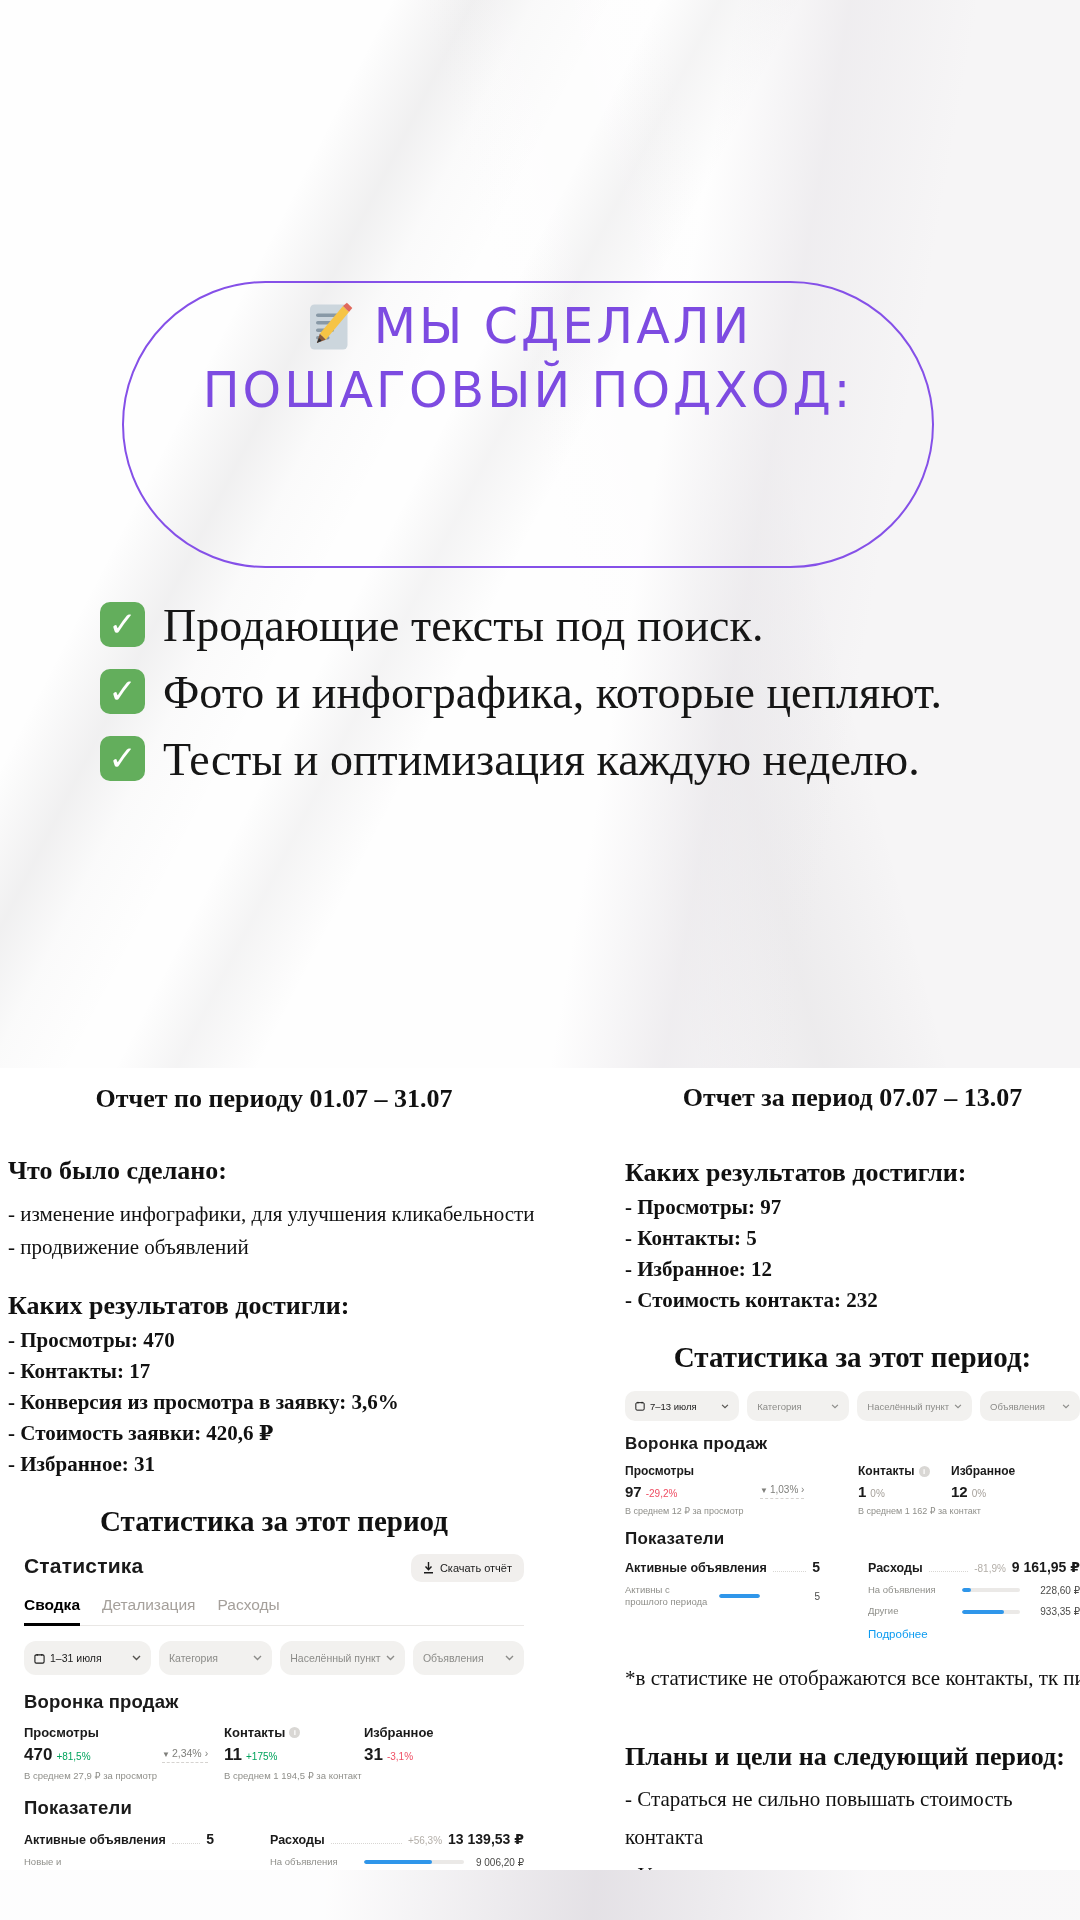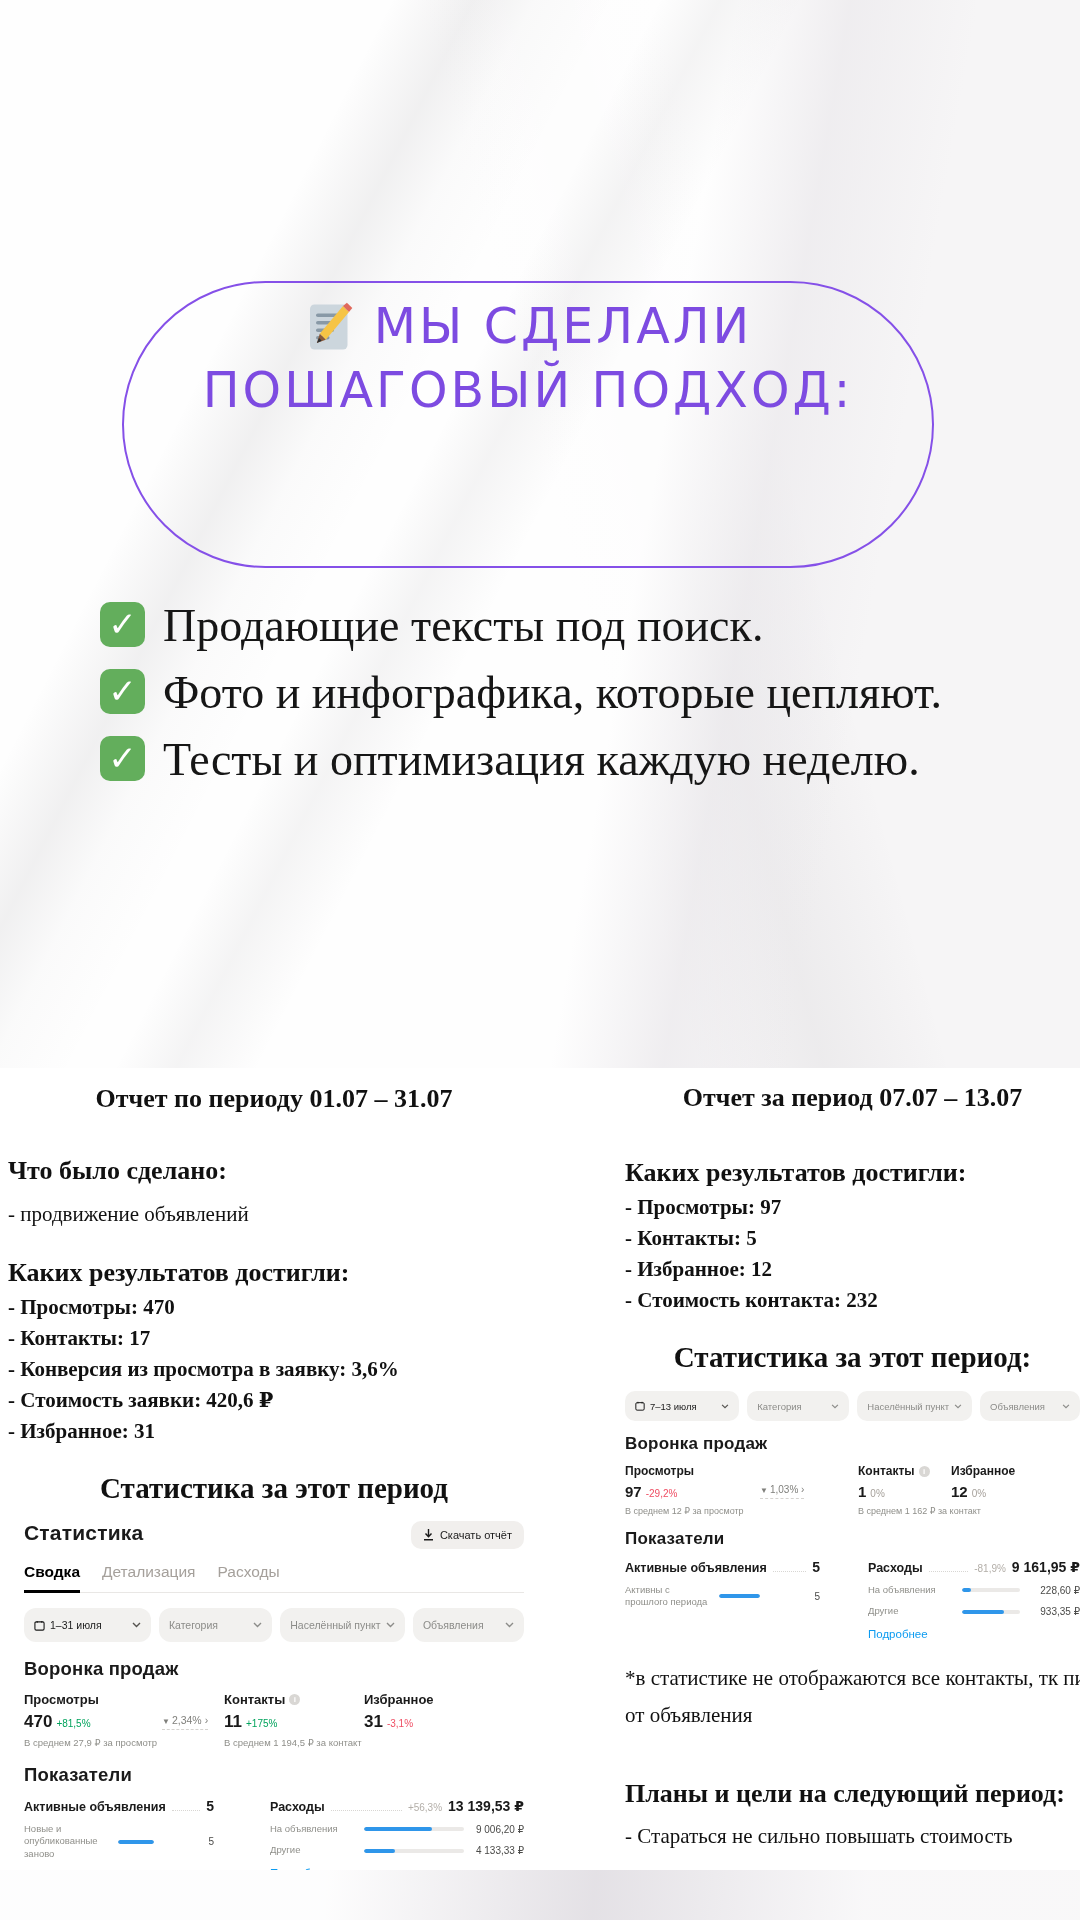--- a/index.html
+++ b/index.html
@@ -139,20 +139,21 @@
   <p class="check-line"><span class="check-icon"></span><span>Фото и инфографика, которые цепляют.</span></p>
   <p class="check-line"><span class="check-icon"></span><span>Тесты и оптимизация каждую неделю.</span></p>
 </div>
 
 <div class="report">
 
   <div class="left-col">
     <p class="rep-title">Отчет по периоду 01.07 – 31.07</p>
     <p class="rep-h2">Что было сделано:</p>
     <div class="done-list">
+      <p class="rep-item">- изменение инфографики, для улучшения кликабельности</p>
       <p class="rep-item">- продвижение объявлений</p>
     </div>
     <p class="rep-h2 h-results">Каких результатов достигли:</p>
     <div class="res-list">
       <p class="rep-item">- Просмотры: 470</p>
       <p class="rep-item">- Контакты: 17</p>
       <p class="rep-item">- Конверсия из просмотра в заявку: 3,6%</p>
       <p class="rep-item">- Стоимость заявки: 420,6 ₽</p>
       <p class="rep-item">- Избранное: 31</p>
     </div>
@@ -367,21 +368,20 @@
               </span>
             <span class="sub-val">933,35 ₽</span>
           </div>
           <div class="more">Подробнее</div>
         </div>
       </div>
     </div>
 
     <div class="note">
       <div class="note-l1">*в статистике не отображаются все контакты, тк писали н</div>
-      <div>от объявления</div>
     </div>
     <p class="rep-h2 plans-h">Планы и цели на следующий период:</p>
     <div class="plans-list">
       <p class="rep-item">- Стараться не сильно повышать стоимость контакта</p>
       <p class="rep-item">- Увеличить количество заявок</p>
     </div>
   </div>
 </div>
 
 <div class="bottom-strip"></div>

